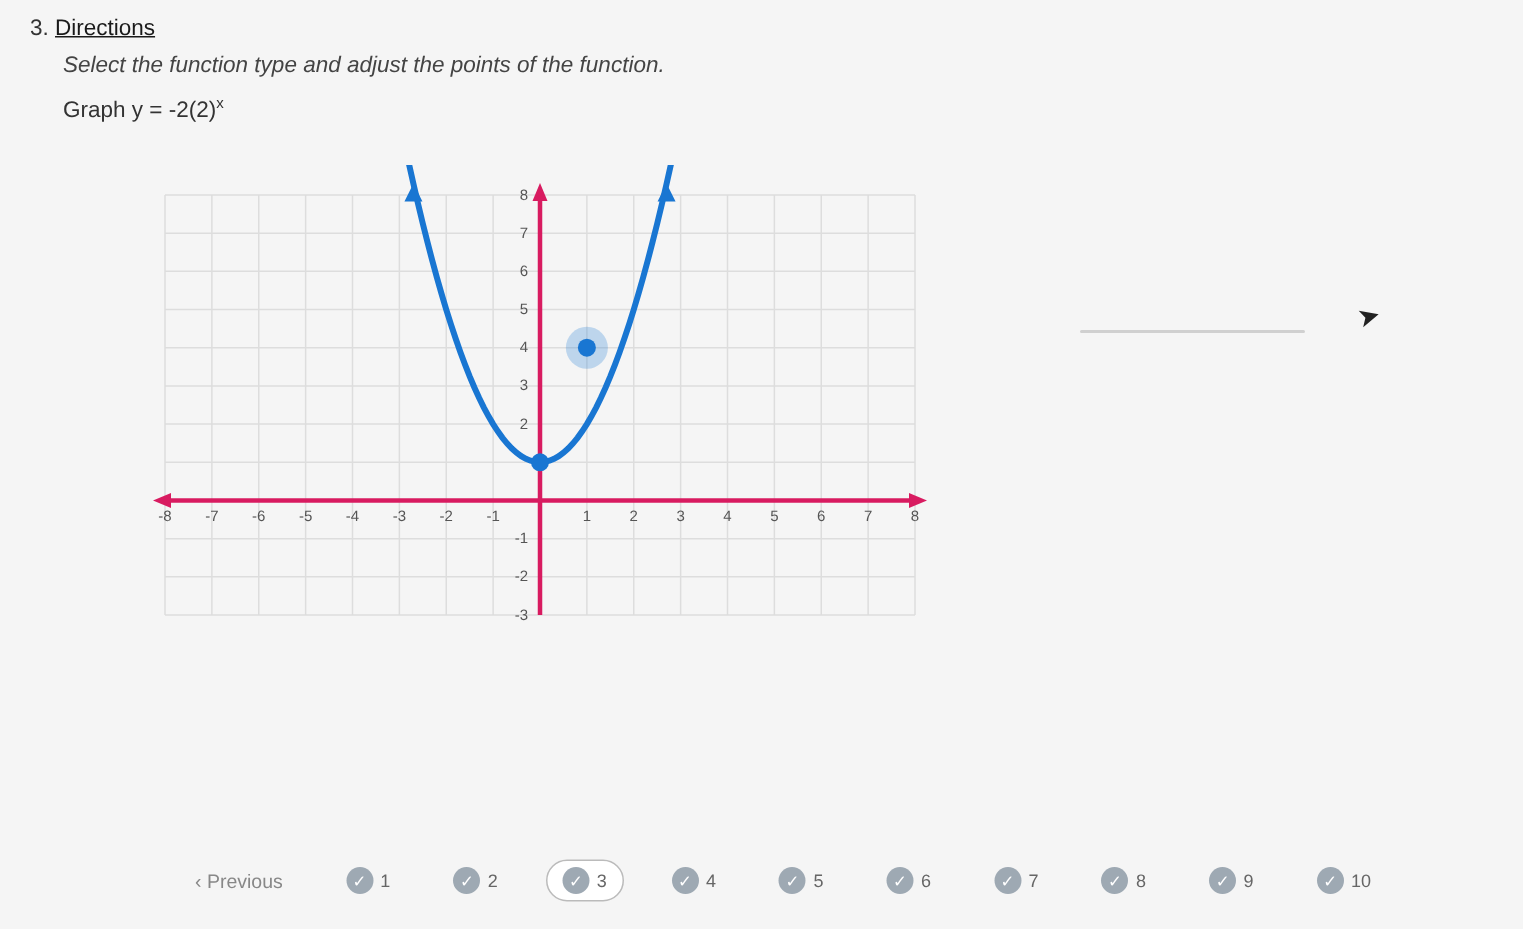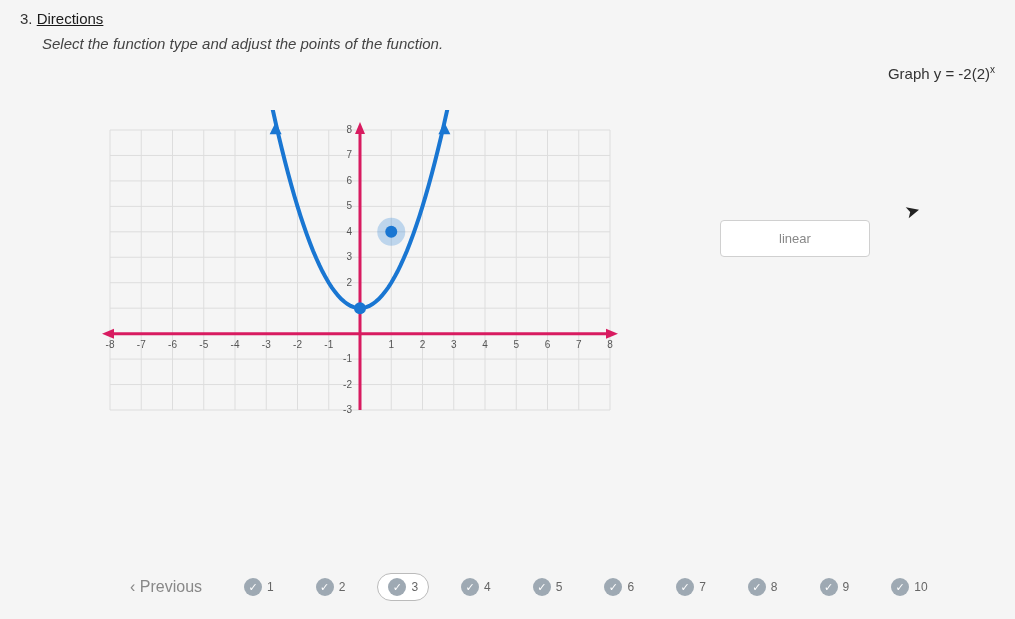--- a/index.html
+++ b/index.html
@@ -20,24 +20,23 @@
     .q-num { display: inline; }
     .directions-link { text-decoration: underline; color: #1a1a1a; text-align: right; }
     .instruction {
       font-style: italic;
       color: #444;
       margin-left: 22px;
       margin-bottom: 12px;
       font-size: 15px;
     }
     .prompt {
-      margin-left: 39px;
+      margin-left: 22px;
       font-size: 15px;
       margin-bottom: 28px;
-      text-align: right;
     }
     .prompt sup { font-size: 10px; }
     .content-row {
       display: flex;
       align-items: flex-start;
       gap: 90px;
       margin-left: 70px;
     }
     .graph-box {
       width: 540px;
@@ -68,21 +67,21 @@
     .bottom-nav {
       position: absolute;
       bottom: 18px;
       left: 0;
       right: 0;
       display: flex;
       align-items: center;
       gap: 22px;
       padding-left: 130px;
     }
-    .prev-link { color: #888; font-size: 16px; margin-right: 10px; }
+    .prev-link { color: #888; font-size: 13px; margin-right: 10px; }
     .nav-pill {
       display: flex;
       align-items: center;
       gap: 5px;
       font-size: 12px;
       color: #666;
       padding: 4px 10px;
       border-radius: 14px;
     }
     .nav-pill.current {
@@ -189,21 +188,20 @@
         <path d="M182.5,-1.3818181818181756 L185.625,12.618181818181824 L188.75,26.109090909090867 L191.875,39.09090909090912 L195,51.56363636363639 L198.125,63.52727272727273 L201.25,74.9818181818182 L204.375,85.92727272727274 L207.5,96.36363636363635 L210.625,106.29090909090911 L213.75,115.70909090909089 L216.875,124.61818181818182 L220,133.0181818181818 L223.125,140.9090909090909 L226.25,148.29090909090908 L229.375,155.16363636363636 L232.5,161.52727272727273 L235.625,167.38181818181818 L238.75,172.72727272727275 L241.875,177.56363636363636 L245,181.89090909090908 L248.125,185.7090909090909 L251.25,189.0181818181818 L254.375,191.8181818181818 L257.5,194.10909090909092 L260.625,195.89090909090908 L263.75,197.16363636363639 L266.875,197.92727272727274 L270,198.1818181818182 L273.125,197.92727272727274 L276.25,197.16363636363639 L279.375,195.89090909090908 L282.5,194.10909090909092 L285.625,191.8181818181818 L288.75,189.0181818181818 L291.875,185.7090909090909 L295,181.89090909090908 L298.125,177.56363636363636 L301.25,172.72727272727275 L304.375,167.3818181818182 L307.5,161.52727272727273 L310.625,155.16363636363639 L313.75,148.29090909090908 L316.875,140.9090909090909 L320,133.01818181818186 L323.125,124.6181818181818 L326.25,115.70909090909095 L329.375,106.29090909090908 L332.5,96.36363636363635 L335.625,85.92727272727276 L338.75,74.9818181818182 L341.875,63.52727272727273 L345,51.563636363636306 L348.125,39.09090909090912 L351.25,26.109090909090924 L354.375,12.618181818181824 L357.5,-1.3818181818181756 " stroke="#1976d2" stroke-width="4" fill="none" stroke-linecap="round"></path>
         <polygon points="185.625,12.363636363636374 179.625,24.363636363636374 191.625,24.363636363636374" fill="#1976d2"></polygon>
         <polygon points="354.375,12.363636363636374 348.375,24.363636363636374 360.375,24.363636363636374" fill="#1976d2"></polygon>
         <circle cx="270" cy="198.1818181818182" r="6" fill="#1976d2"></circle>
         <circle cx="301.25" cy="121.81818181818181" r="14" fill="#1976d2" fill-opacity="0.25"></circle>
         <circle cx="301.25" cy="121.81818181818181" r="6" fill="#1976d2"></circle>
       </svg>
   </div>
 
   <div class="func-options" id="func-options">
-      <div class="func-option">linear</div>
     </div>
 </div>
 
 <span class="cursor">➤</span>
 
 <div class="bottom-nav">
   <span class="prev-link">
     ‹ <span>Previous</span>
   </span>
   <div id="nav-items" style="display:flex;gap:22px;align-items:center;">

